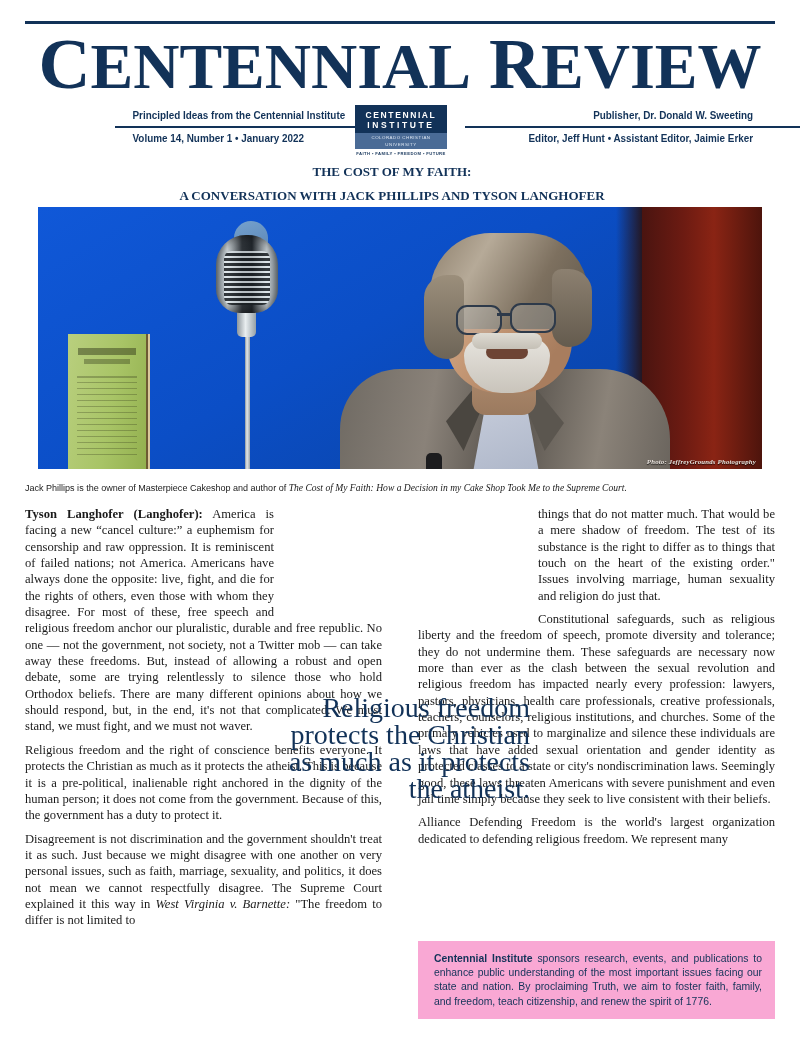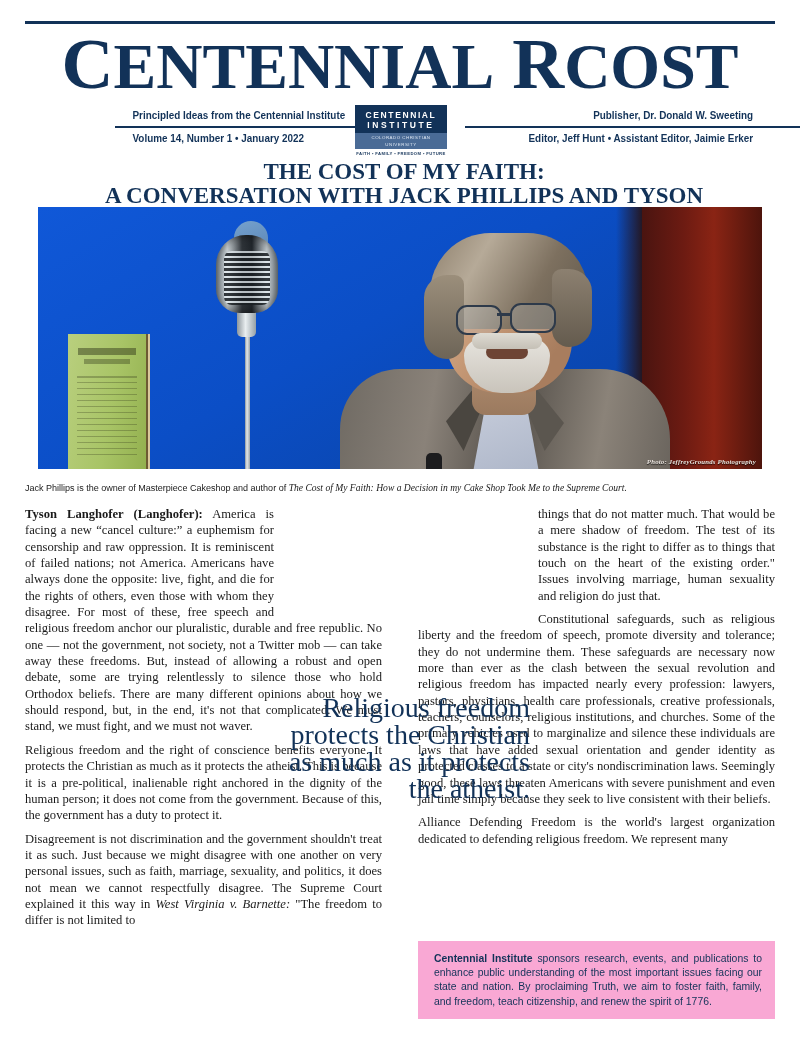--- a/index.html
+++ b/index.html
@@ -53,23 +53,23 @@
     font-size:4.4px;letter-spacing:0.5px;line-height:7px;padding:1px 0;
   }
   .logo-tag{
     color:#123258;text-align:center;
     font-family:"Liberation Sans",sans-serif;
     font-size:4.2px;letter-spacing:0.4px;line-height:8px;padding-top:1px;font-weight:700;
   }
 
   
   .headline{
-    position:absolute;left:29px;top:160px;width:750px;text-align:center;
+    position:absolute;left:17px;top:160px;width:750px;text-align:center;
     font-family:"Liberation Serif",serif;font-weight:700;color:#123258;
-    font-size:23px;line-height:23.5px;
+    font-size:13px;line-height:23.5px;
   }
 
   
   .photo{
     position:absolute;left:38px;top:207px;width:724px;height:262px;
     overflow:hidden;background:#0b4fd0;
   }
   .ph-bg{position:absolute;left:0;top:0;width:100%;height:100%;
     background:linear-gradient(150deg,#1058d8 0%,#0b4ec6 45%,#0a46ae 75%,#0a3f9e 100%);}
   .ph-curtain{position:absolute;right:0;top:0;width:120px;height:100%;
@@ -183,21 +183,21 @@
 </style>
 </head>
 <body>
 
 <div class="page">
 
   <div class="top-rule"></div>
 
   <div class="masthead-title">
     <span class="cap">C</span><span class="sc">ENTENNIAL</span>
-    <span class="cap">R</span><span class="sc">COST</span>
+    <span class="cap">R</span><span class="sc">EVIEW</span>
   </div>
 
   <div class="mast-info">
     <div class="mast-col mast-left">
       <div class="mast-line">Principled Ideas from the Centennial Institute</div>
       <div class="mast-rule"></div>
       <div class="mast-line">Volume 14, Number 1  •  January 2022</div>
     </div>
     <div class="mast-col mast-right">
       <div class="mast-line">Publisher, Dr. Donald W. Sweeting</div>

